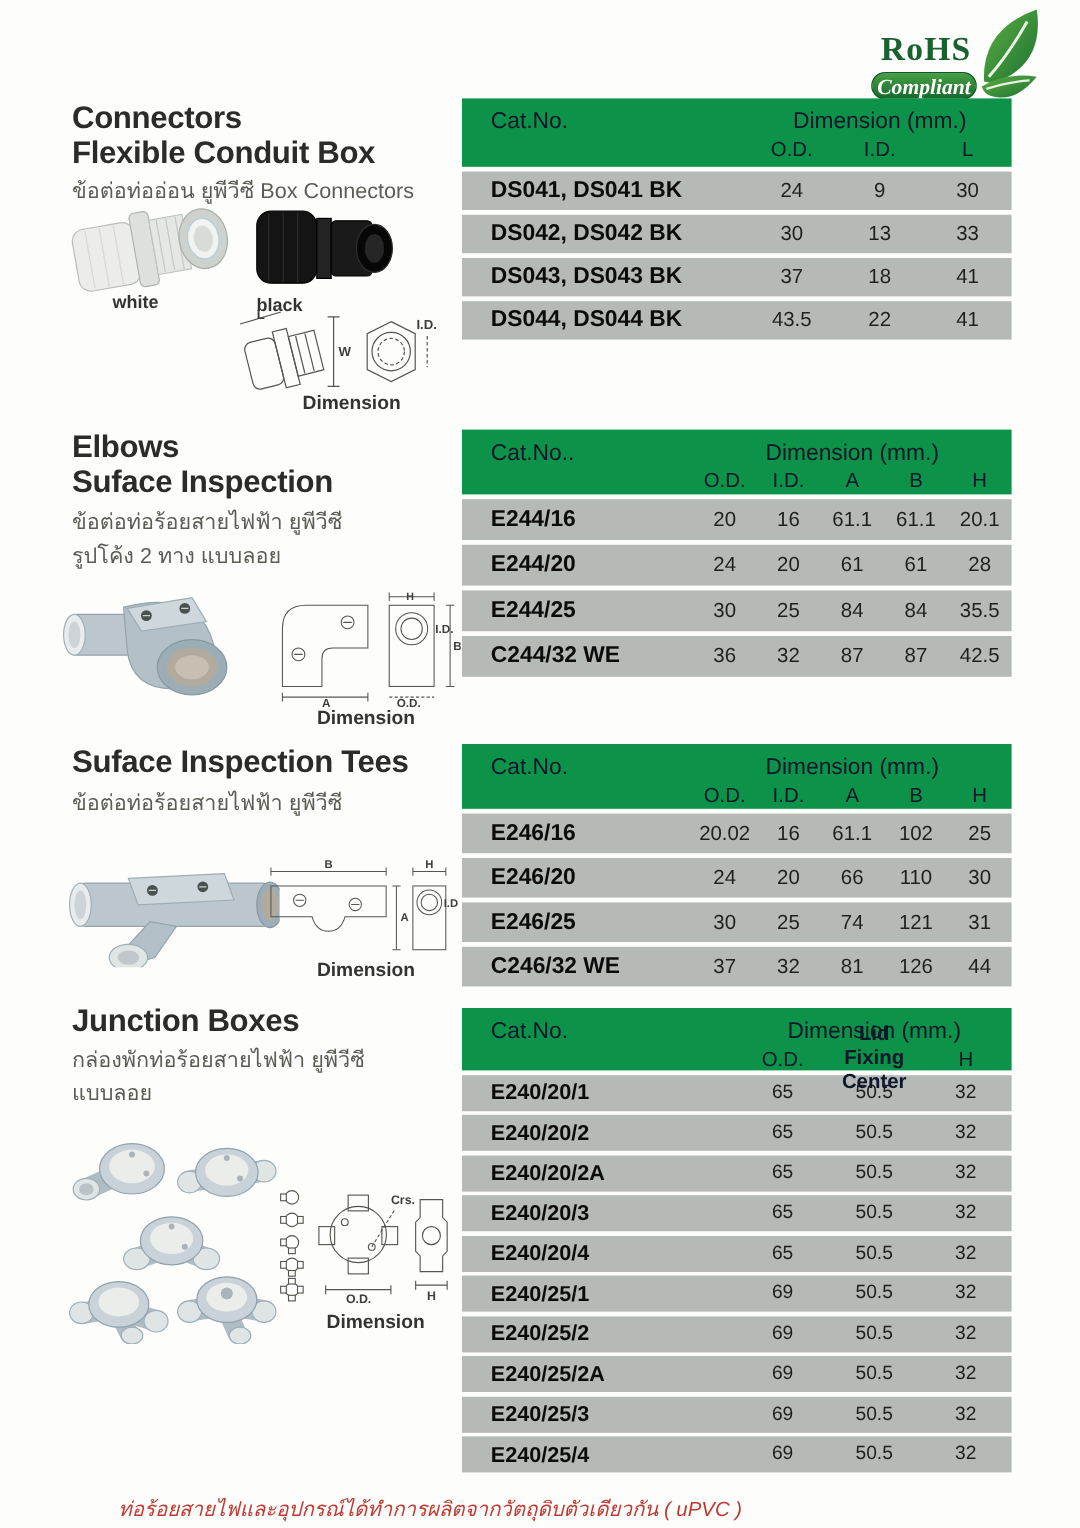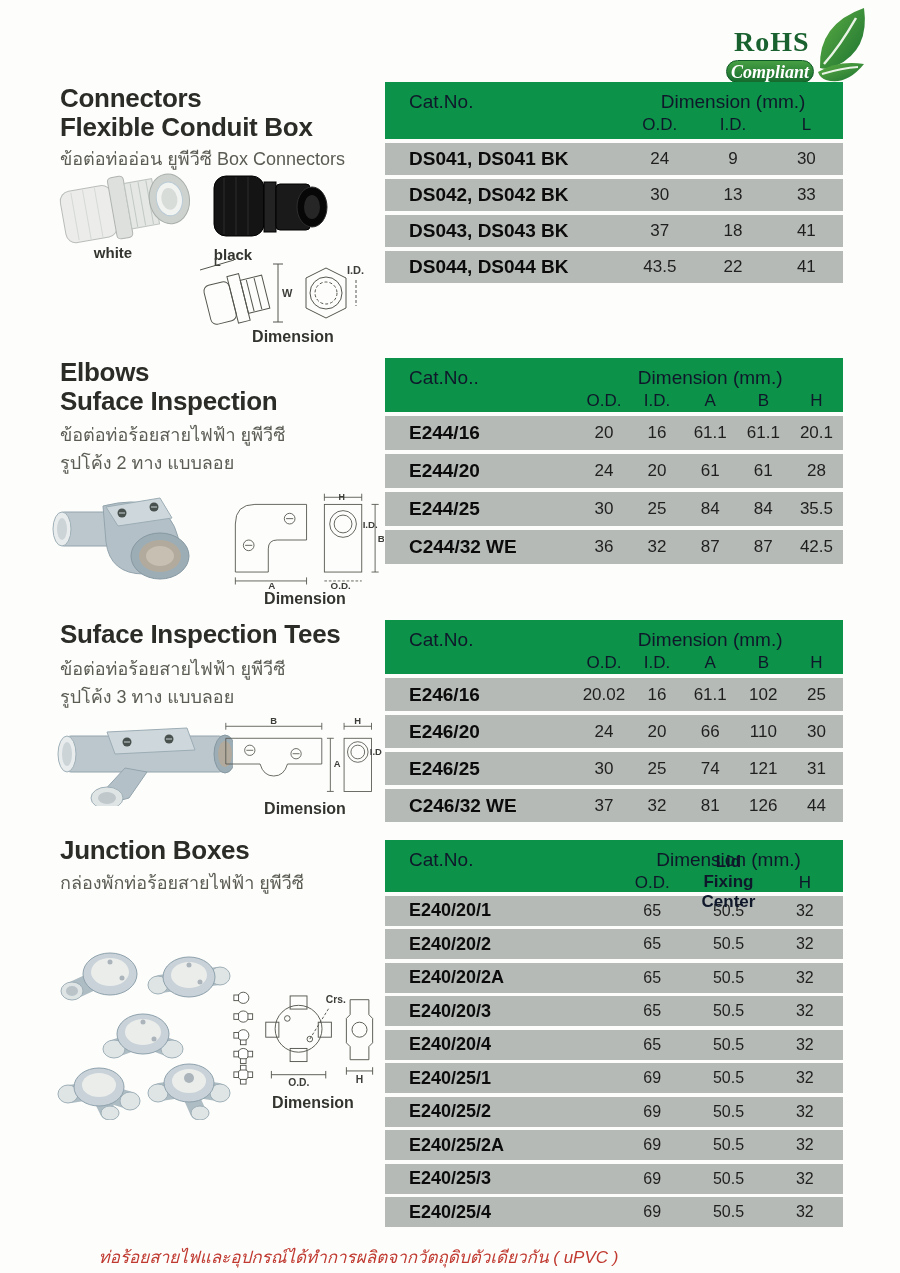--- a/index.html
+++ b/index.html
@@ -182,21 +182,20 @@
     <line x1="115" y1="102" x2="157" y2="102" class="ddash"></line>
     <text x="122" y="111" class="dlab">O.D.</text>
   </svg>
   <span class="dim-caption" style="left:250px;top:590px;">Dimension</span>
 
   <div class="sec-title" style="top:620px;">
     <div>Suface Inspection Tees</div>
     <div></div>
   </div>
   <div class="sec-thai" style="top:654px;">ข้อต่อท่อร้อยสายไฟฟ้า ยูพีวีซี</div>
-  <div class="sec-thai" style="top:682px;">รูปโค้ง 3 ทาง แบบลอย</div>
 
   <svg class="art" style="left:55px;top:706px;" width="178" height="100" viewBox="0 0 178 100">
     <rect x="8" y="30" width="164" height="36" rx="8" fill="#bcc7cd" stroke="#93a4ad"></rect>
     <ellipse cx="12" cy="48" rx="9" ry="18" fill="#e8eced" stroke="#9fb0b8"></ellipse>
     <ellipse cx="12" cy="48" rx="5" ry="12" fill="#ccd4d8"></ellipse>
     <ellipse cx="170" cy="48" rx="11" ry="19" fill="#9dadb6" stroke="#8698a2"></ellipse>
     <ellipse cx="170" cy="48" rx="7" ry="13" fill="#b2ab9d"></ellipse>
     <path d="M70,62 L46,88 Q40,96 52,98 L74,92 L92,66 Z" fill="#b4c0c7" stroke="#93a4ad"></path>
     <ellipse cx="52" cy="92" rx="16" ry="11" fill="#dfe4e5" stroke="#9fb0b8"></ellipse>
     <ellipse cx="52" cy="92" rx="9" ry="6" fill="#c0c8cc"></ellipse>
@@ -230,20 +229,21 @@
     <text x="160" y="9" class="dlab">H</text>
     <text x="178" y="46" class="dlab">I.D.</text>
   </svg>
   <span class="dim-caption" style="left:250px;top:800px;">Dimension</span>
 
   <div class="sec-title" style="top:836px;">
     <div>Junction Boxes</div>
     <div></div>
   </div>
   <div class="sec-thai" style="top:868px;">กล่องพักท่อร้อยสายไฟฟ้า ยูพีวีซี</div>
+  <div class="sec-thai" style="top:896px;">แบบลอย</div>
 
   <svg class="art" style="left:52px;top:942px;" width="182" height="178" viewBox="0 0 182 178">
 
     <g>
       <line x1="22" y1="48" x2="48" y2="36" stroke="#aebcc3" stroke-width="18" stroke-linecap="round"></line>
       <ellipse cx="20" cy="49" rx="11" ry="9" fill="#dfe4e5" stroke="#9fb0b8"></ellipse>
       <ellipse cx="20" cy="49" rx="6" ry="5" fill="#b9c3c8"></ellipse>
       <ellipse cx="58" cy="32" rx="27" ry="21" fill="#c8d2d8" stroke="#8fa2ad"></ellipse>
       <ellipse cx="58" cy="30" rx="19" ry="14" fill="#ebedeb"></ellipse>
       <circle cx="58" cy="20" r="2.5" fill="#aab4ba"></circle>

